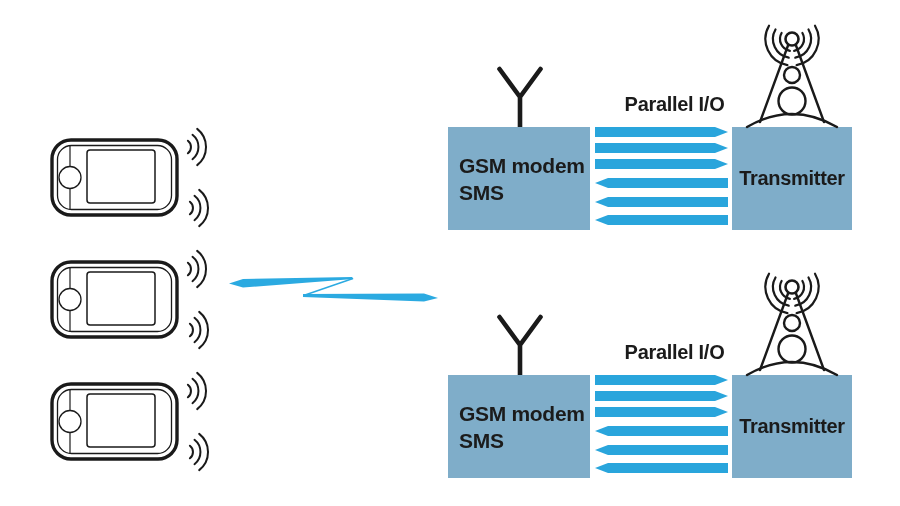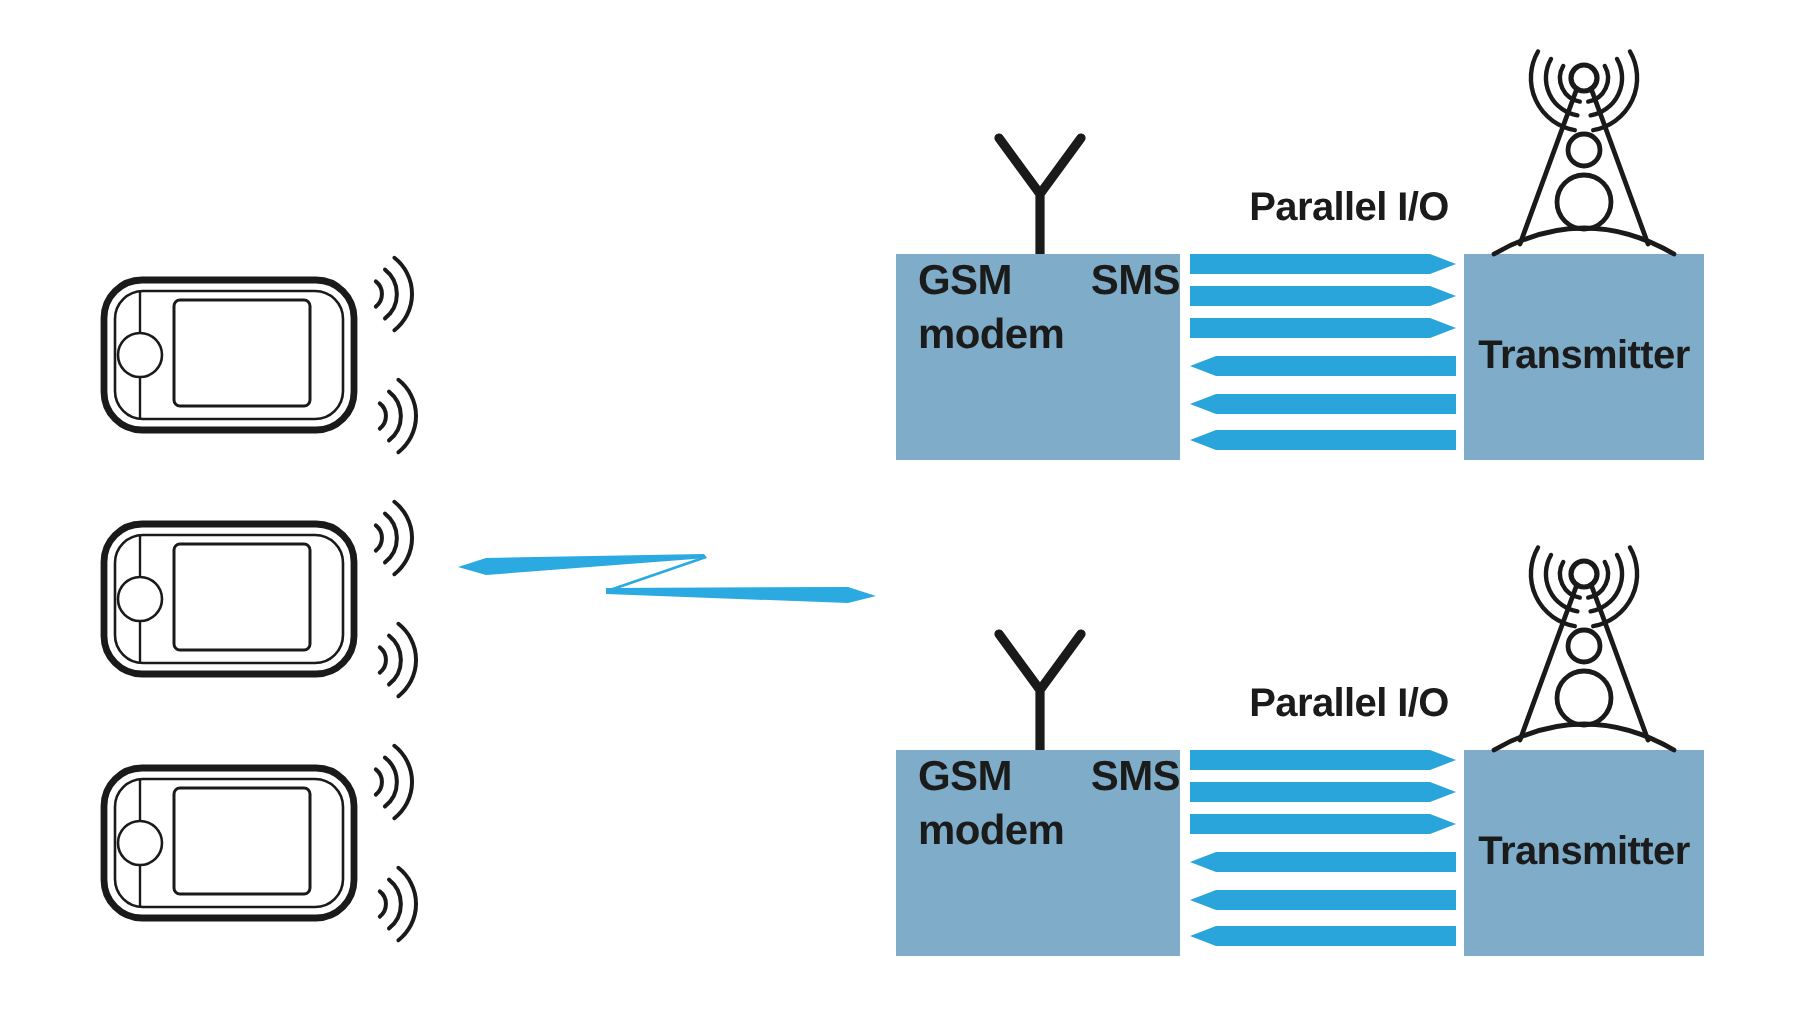--- a/index.html
+++ b/index.html
@@ -6,21 +6,21 @@
   body{
     width:900px;height:506px;position:relative;background:#ffffff;
     font-family:"Liberation Sans",sans-serif;overflow:hidden;
     --box-fill:#7fadc9;--arrow-blue:#29a5dc;--flash-blue:#2baae1;--ink:#1a1a1a;
   }
   .abs{position:absolute}
   .station{position:absolute;left:448px;width:404px;height:215px}
   .station.s0{top:15px}
   .station.s1{top:263px}
   .box{position:absolute;background:var(--box-fill);color:#1b1b1b;font-weight:bold;box-sizing:border-box}
-  .gsm-box{left:0;top:112px;width:142px;height:103px;display:flex;flex-direction:row;
+  .gsm-box{left:0;top:112px;width:142px;height:103px;display:flex;flex-direction:column;
     justify-content:center;padding-left:11px;font-size:21px;line-height:27px;letter-spacing:-0.3px}
   .tx-box{left:284px;top:112px;width:120px;height:103px;display:flex;align-items:center;
     justify-content:center;font-size:20px;letter-spacing:-0.3px}
   .bus-label{position:absolute;left:160px;top:79px;width:133px;height:20px;text-align:center;
     font-size:20px;line-height:20px;font-weight:bold;color:#1b1b1b;letter-spacing:-0.3px;white-space:nowrap}
   .arrows{position:absolute;left:147px;top:112px;width:133px;height:103px}
   .arrow{position:absolute;left:0;width:133px;height:10px;background:var(--arrow-blue)}
   .arrow.right{clip-path:polygon(0 0,120px 0,133px 50%,120px 100%,0 100%)}
   .arrow.left{clip-path:polygon(13px 0,133px 0,133px 100%,13px 100%,0 50%)}
   .ant-svg{position:absolute;left:48px;top:46px}

